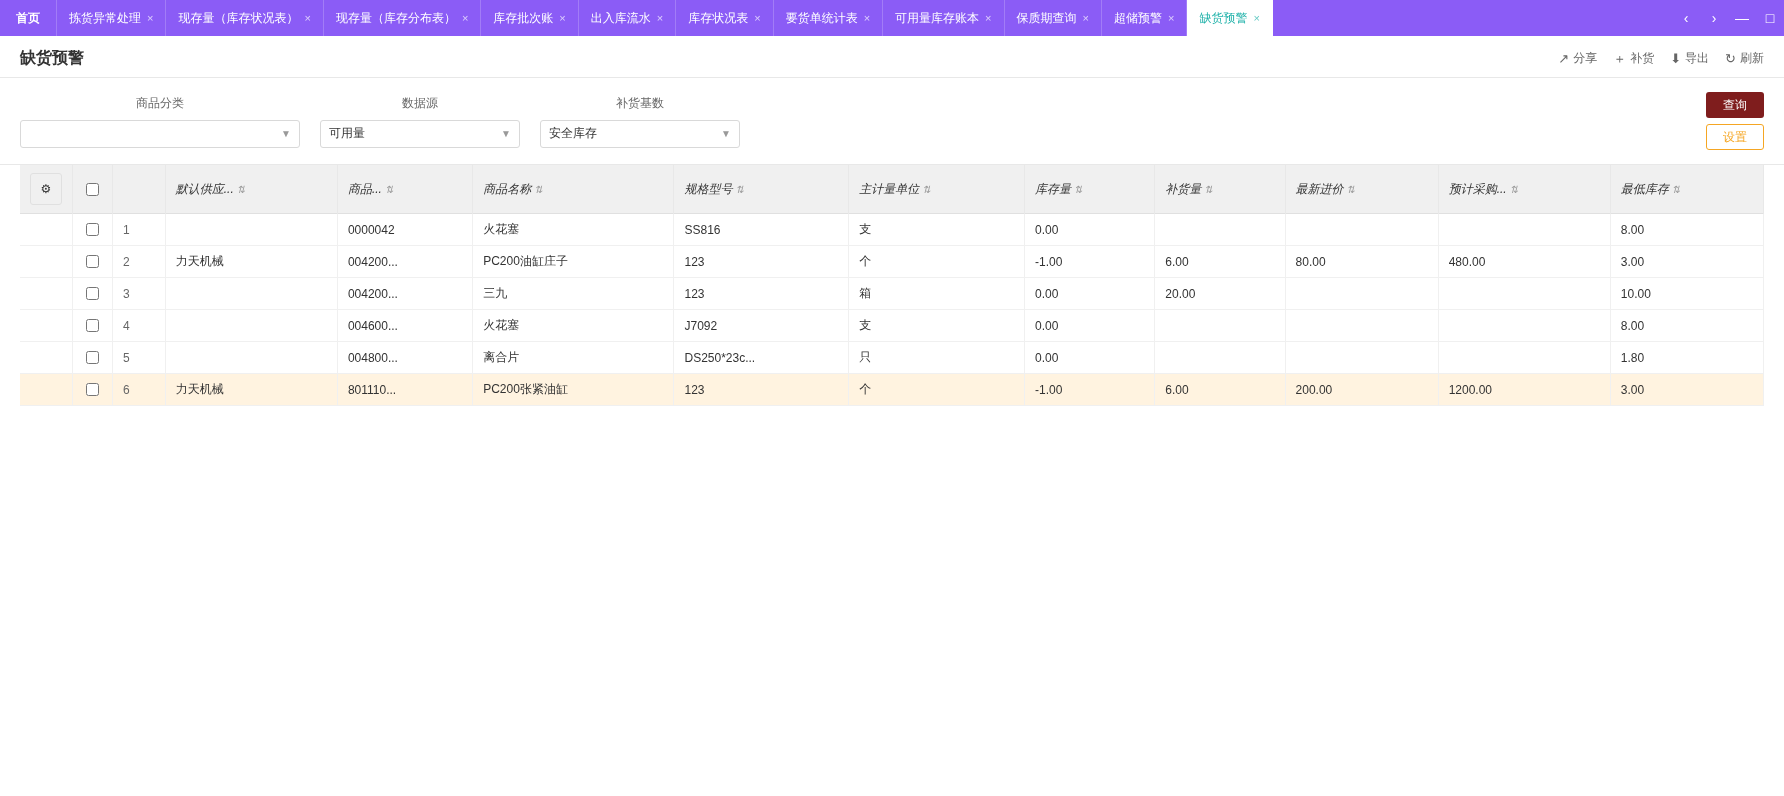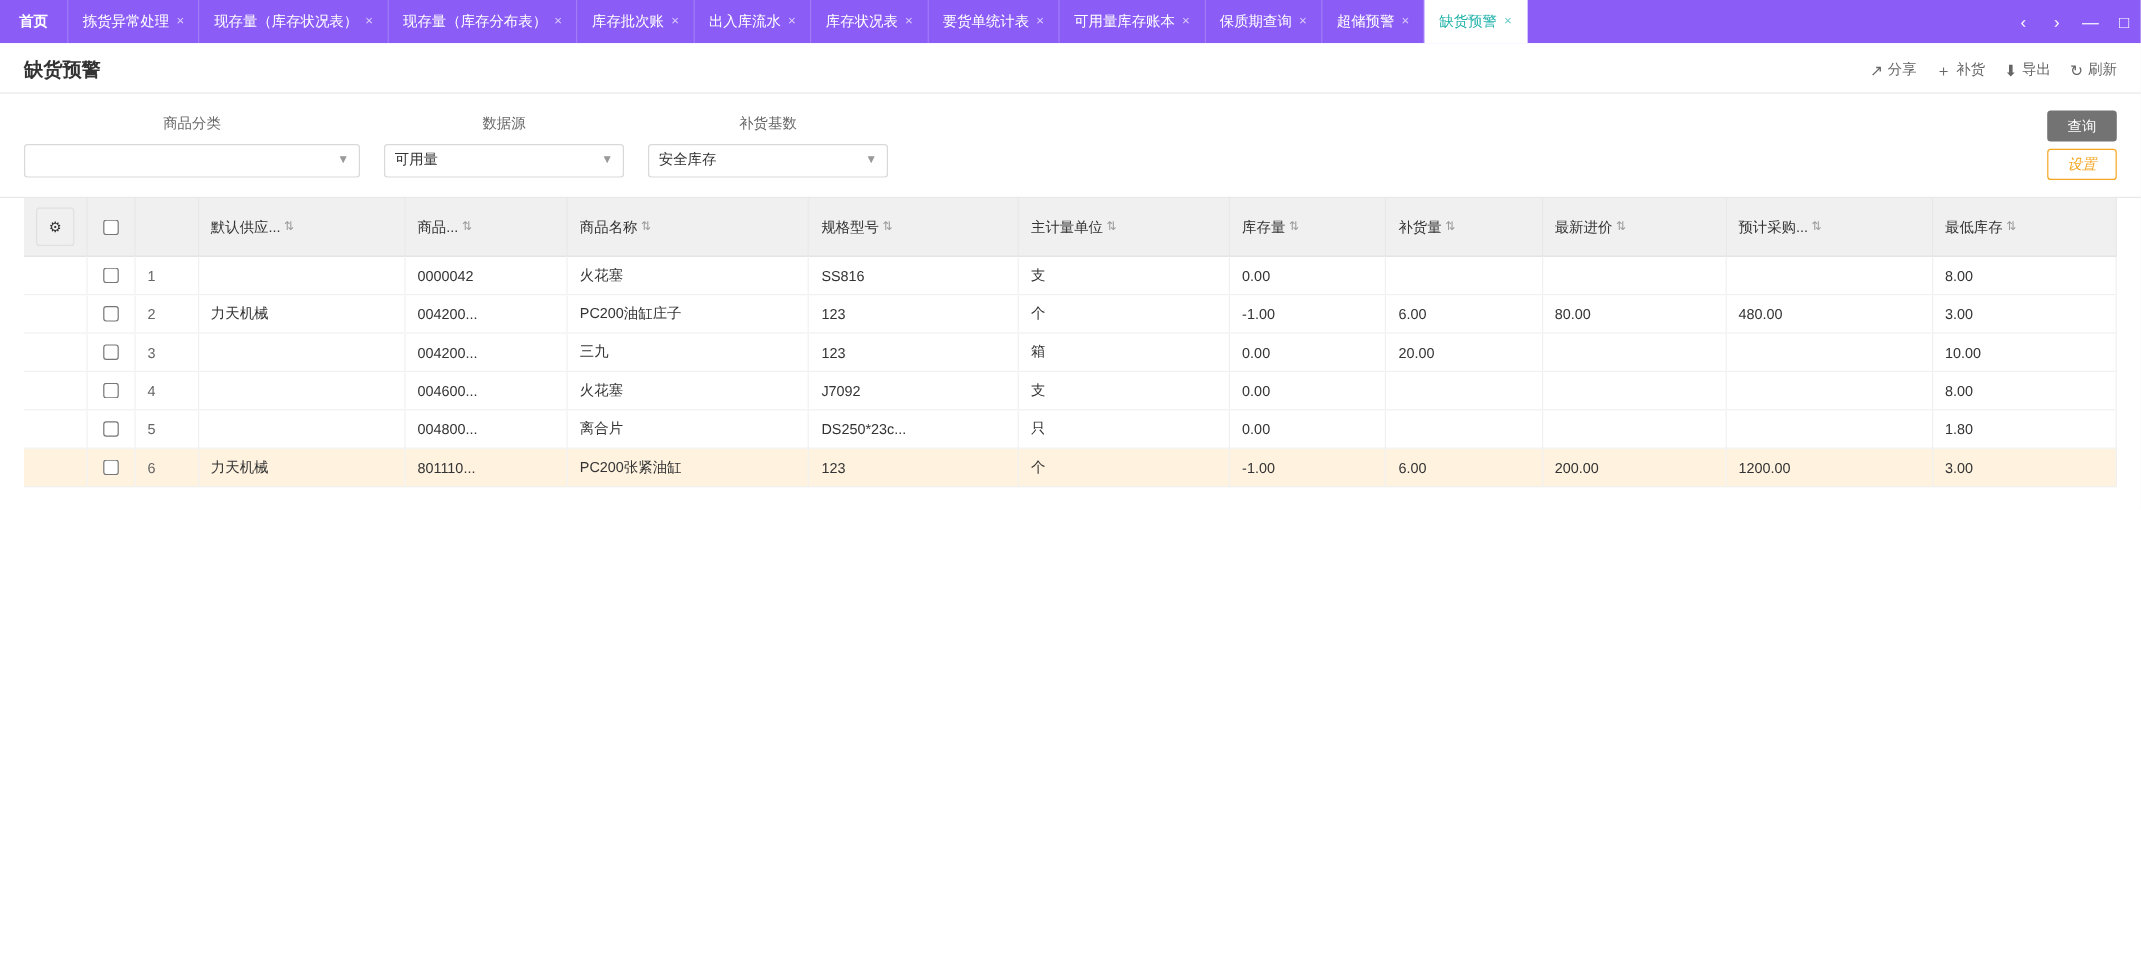--- a/index.html
+++ b/index.html
@@ -144,39 +144,38 @@
     .filter-select-medium {
       min-width: 200px;
     }
     .filter-actions {
       margin-left: auto;
       display: flex;
       flex-direction: column;
       gap: 6px;
     }
     .btn-query {
-      background: #737373;
+      background: #7f1d1d;
       color: #fff;
       border: none;
       border-radius: 3px;
       padding: 4px 16px;
       cursor: pointer;
       font-size: 12px;
       height: 26px;
     }
     .btn-settings {
       background: #fff;
       color: #f5a623;
       border: 1px solid #f5a623;
       border-radius: 3px;
       padding: 4px 16px;
       cursor: pointer;
       font-size: 12px;
       height: 26px;
-      font-style: italic;
     }
 
     
     .table-container {
       padding: 0 20px;
     }
     table {
       width: 100%;
       border-collapse: collapse;
       font-size: 12px;
@@ -198,20 +197,21 @@
       text-align: center;
     }
     thead th:nth-child(2) {
       width: 40px;
       text-align: center;
     }
     .th-sort {
       display: flex;
       align-items: center;
       gap: 3px;
+      font-style: italic;
     }
     .sort-icon {
       color: #999;
       font-size: 10px;
     }
     tbody tr {
       border-bottom: 1px solid #f0f0f0;
     }
     tbody tr.row-highlighted {
       background: #fff3e0;

